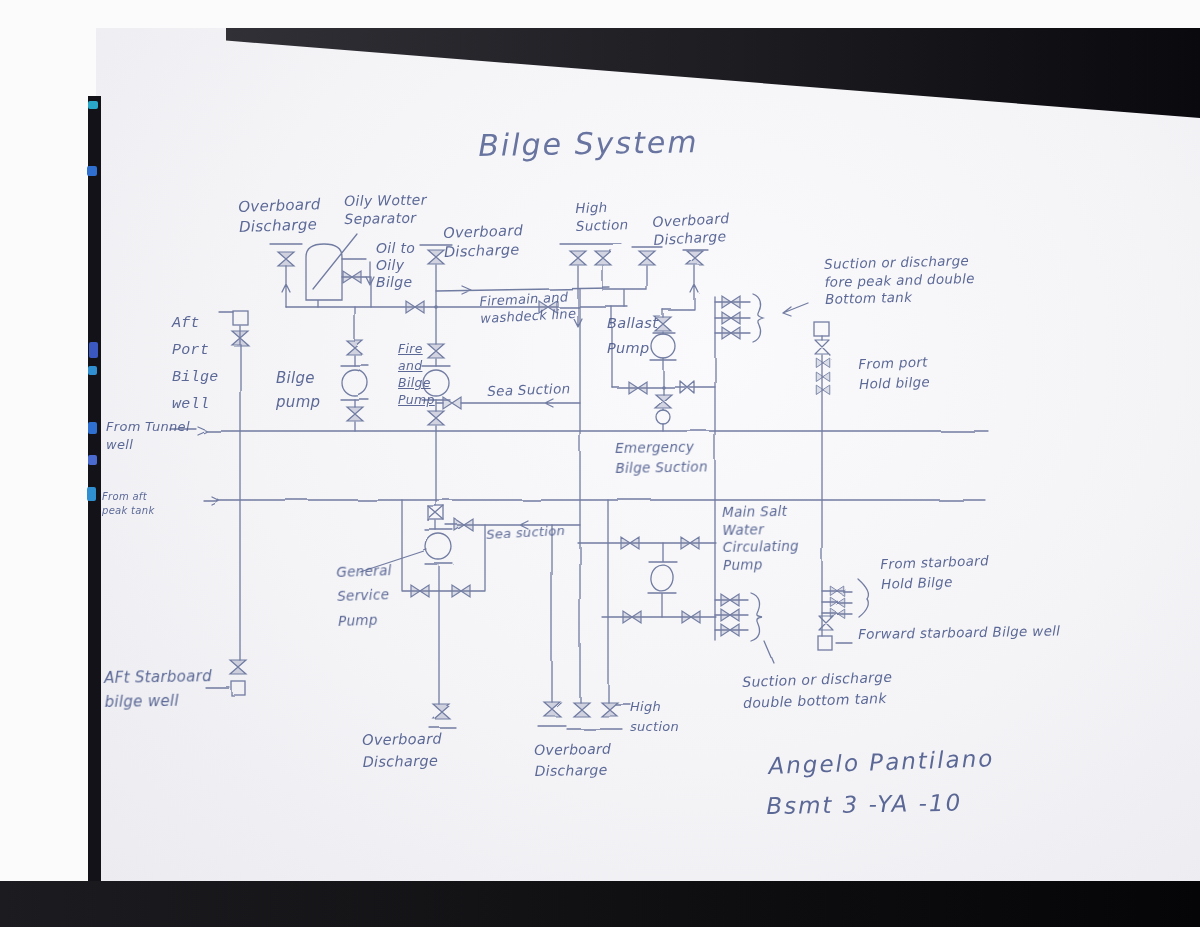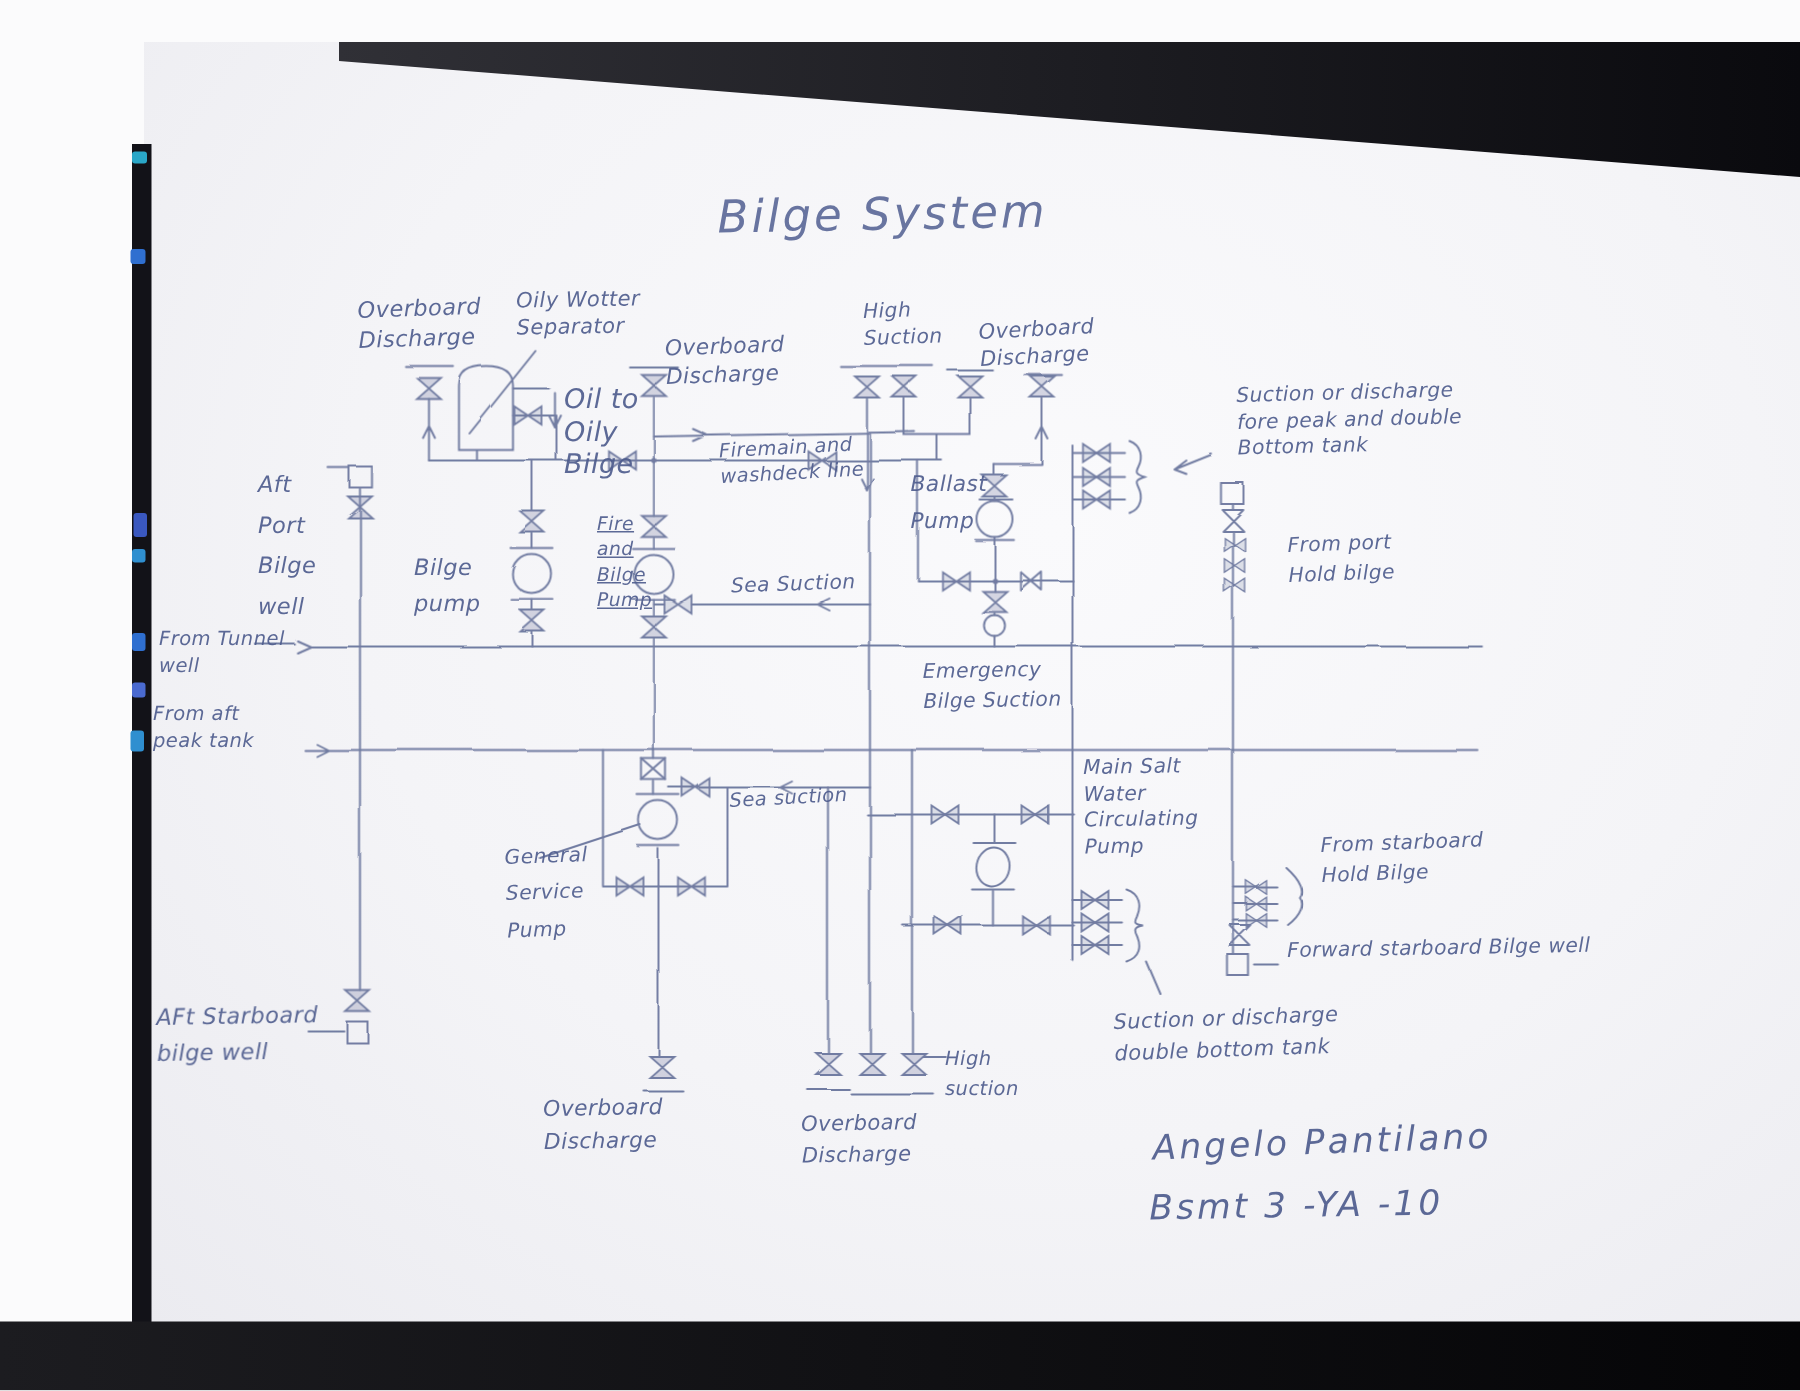--- a/index.html
+++ b/index.html
@@ -210,54 +210,54 @@
 
     </g>
   </svg>
 
   <div class="lbl title" style="left:478px;top:126px;font-size:30px;letter-spacing:2px;transform:rotate(-1deg);">Bilge System</div>
 
   <div class="lbl" style="left:238px;top:198px;font-size:15px;transform:rotate(-2deg);">Overboard
 Discharge</div>
   <div class="lbl" style="left:344px;top:192px;font-size:14px;transform:rotate(-1deg);">Oily Wotter
 Separator</div>
-  <div class="lbl" style="left:376px;top:256px;font-size:18px;line-height:1.2;">Oil to
+  <div class="lbl" style="left:376px;top:240px;font-size:14px;line-height:1.2;">Oil to
 Oily
 Bilge</div>
   <div class="lbl" style="left:443px;top:224px;font-size:14.5px;transform:rotate(-2deg);">Overboard
 Discharge</div>
   <div class="lbl" style="left:575px;top:200px;font-size:13.5px;transform:rotate(-2deg);">High
 Suction</div>
   <div class="lbl" style="left:652px;top:213px;font-size:14px;transform:rotate(-3deg);">Overboard
 Discharge</div>
   <div class="lbl" style="left:824px;top:256px;font-size:13.5px;transform:rotate(-1.5deg);">Suction or discharge
 fore peak and double
 Bottom tank</div>
   <div class="lbl" style="left:479px;top:294px;font-size:13px;transform:rotate(-3deg);">Firemain and
 washdeck line</div>
   <div class="lbl" style="left:607px;top:311px;font-size:14.5px;line-height:1.7;">Ballast
 Pump</div>
-  <div class="lbl" style="left:172px;top:310px;font-size:15px;line-height:1.8;">Aft
+  <div class="lbl" style="left:172px;top:310px;font-size:15px;line-height:1.8;font-family:Liberation Mono, monospace;">Aft
 Port
 Bilge
 well</div>
   <div class="lbl" style="left:276px;top:366px;font-size:15px;line-height:1.6;">Bilge
 pump</div>
   <div class="lbl" style="left:398px;top:341px;font-size:12.5px;line-height:1.35;text-decoration:underline;">Fire
 and
 Bilge
 Pump</div>
   <div class="lbl" style="left:487px;top:383px;font-size:13.5px;transform:rotate(-2deg);">Sea Suction</div>
   <div class="lbl" style="left:858px;top:354px;font-size:13.5px;line-height:1.5;transform:rotate(-2deg);">From port
 Hold bilge</div>
   <div class="lbl" style="left:106px;top:418px;font-size:13px;line-height:1.4;">From Tunnel
 well</div>
   <div class="lbl" style="left:615px;top:438px;font-size:13.5px;line-height:1.5;transform:rotate(-1deg);">Emergency
 Bilge Suction</div>
-  <div class="lbl" style="left:102px;top:468px;font-size:13px;line-height:1.4;">From aft
+  <div class="lbl" style="left:102px;top:490px;font-size:10px;line-height:1.4;">From aft
 peak tank</div>
   <div class="lbl" style="left:722px;top:504px;font-size:13.5px;line-height:1.3;transform:rotate(-1deg);">Main Salt
 Water
 Circulating
 Pump</div>
   <div class="lbl" style="left:336px;top:560px;font-size:13.5px;line-height:1.8;transform:rotate(-2deg);">General
 Service
 Pump</div>
   <div class="lbl" style="left:486px;top:527px;font-size:13px;transform:rotate(-3deg);">Sea suction</div>
   <div class="lbl" style="left:880px;top:554px;font-size:13.5px;line-height:1.5;transform:rotate(-2deg);">From starboard

